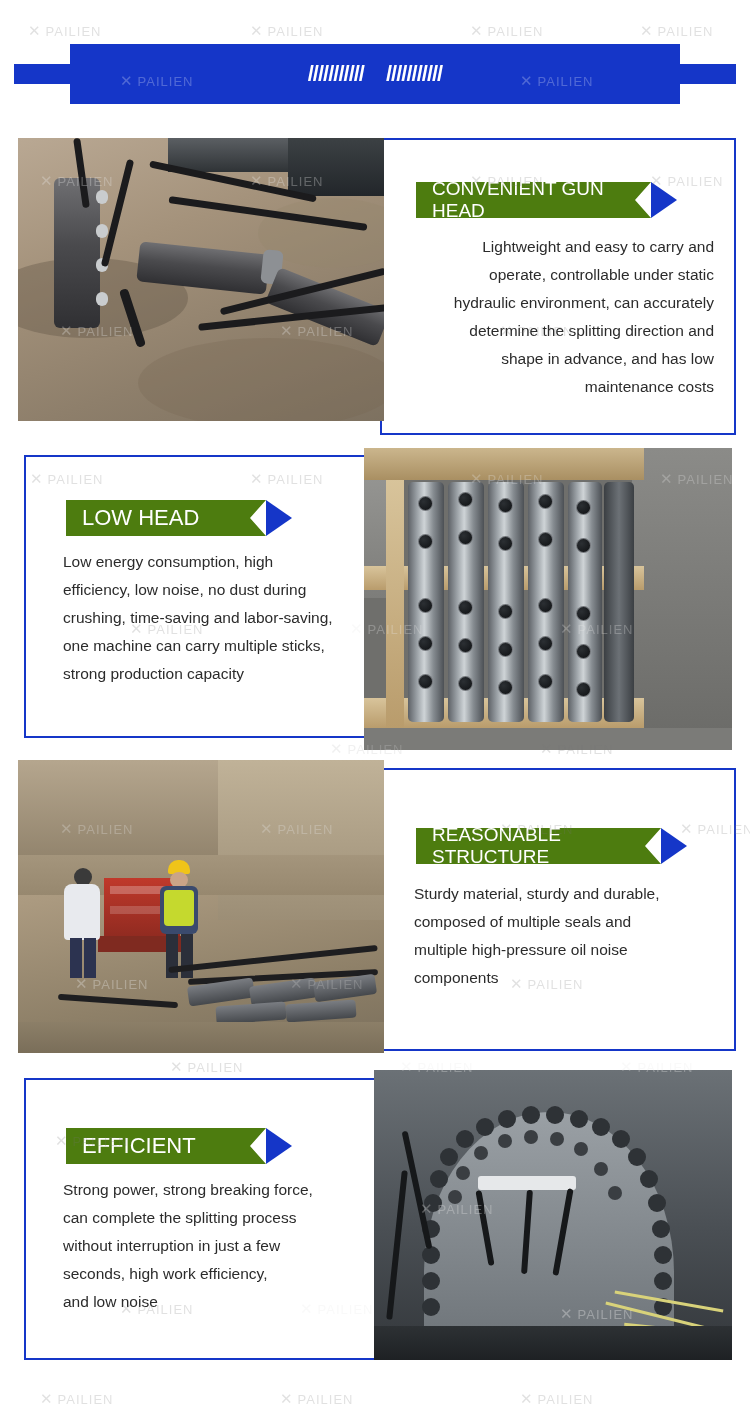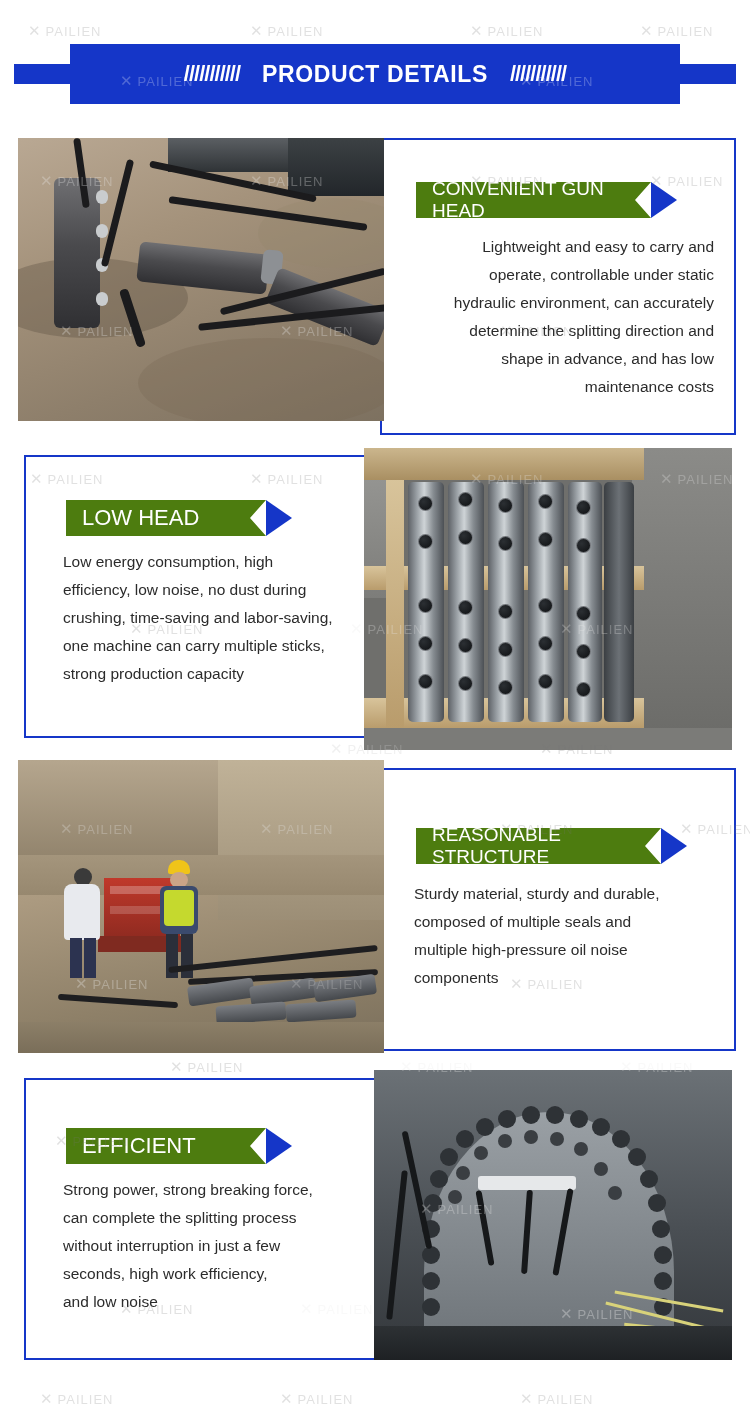--- a/index.html
+++ b/index.html
@@ -197,21 +197,20 @@
 </head>
 <body>
 
 <div class="header">
   <div class="header-notch-left"></div>
   <div class="header-notch-right"></div>
   <div class="header-notch-left2"></div>
   <div class="header-notch-right2"></div>
   <div class="header-inner">
     <span class="slash-group">///////////</span>
-    <span class="header-title">PRODUCT DETAILS</span>
     <span class="slash-group">///////////</span>
   </div>
 </div>
 
 <div class="card">
 
   <div class="textbox" style="left:380px; top:138px; width:356px; height:297px;"></div>
 
   <div class="badge-wrap" style="left:416px; top:182px;">
     <div class="badge" style="position:relative; width:235px;">CONVENIENT GUN HEAD</div>

